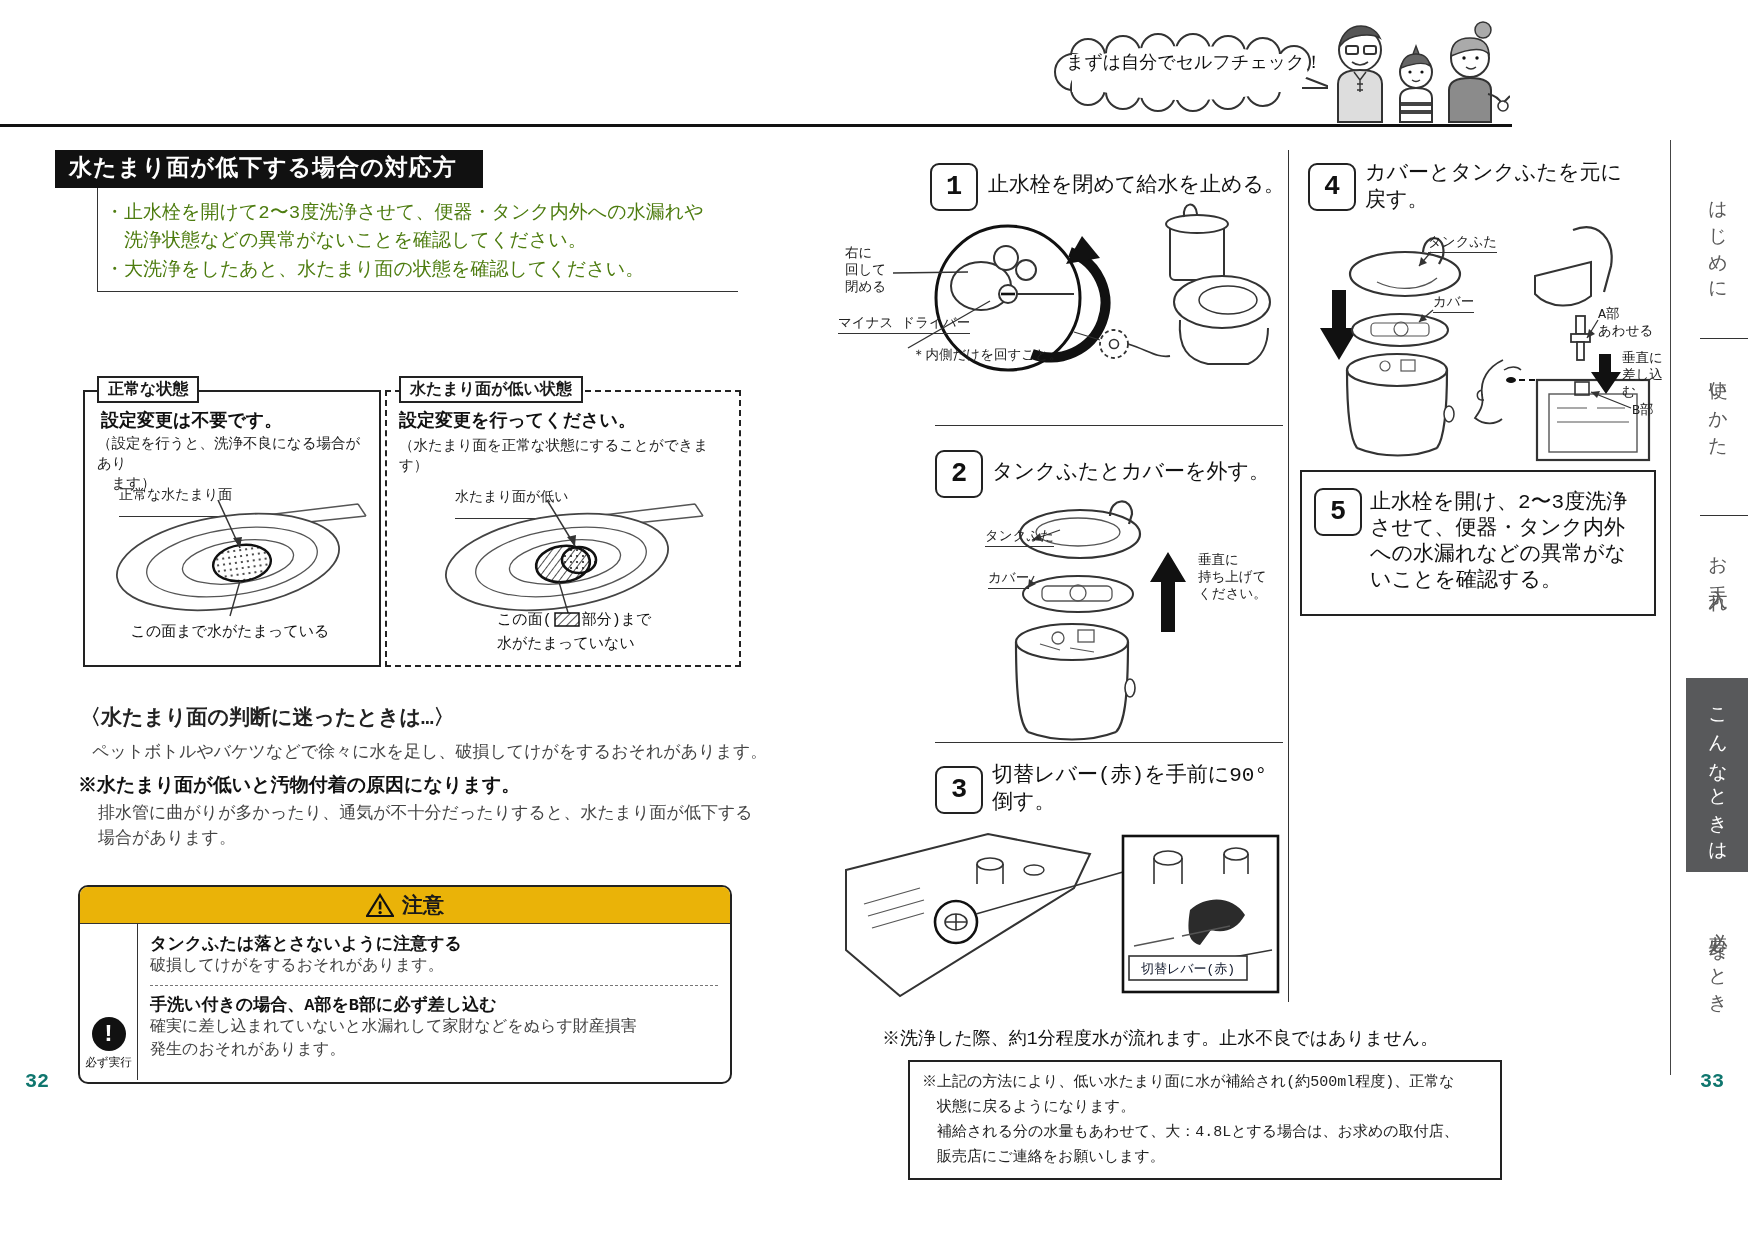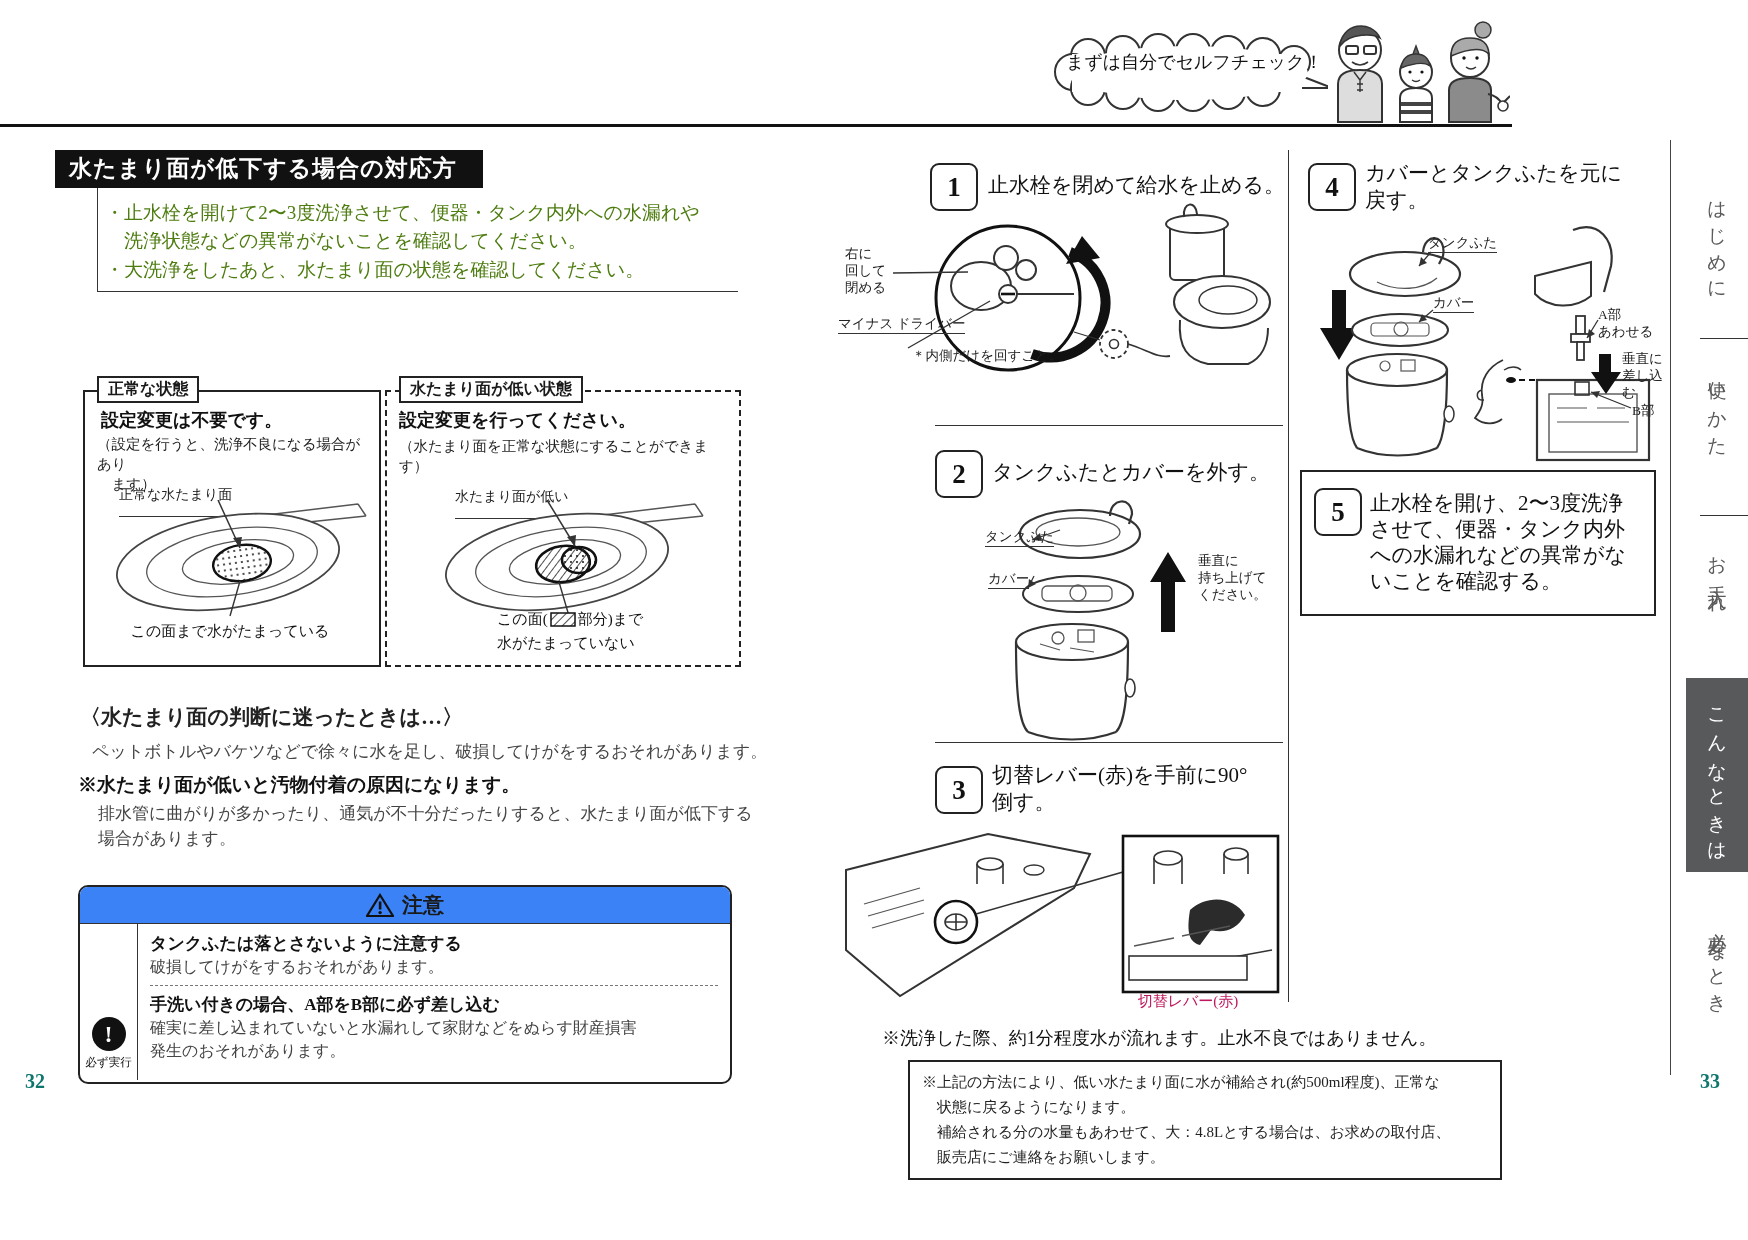--- a/index.html
+++ b/index.html
@@ -1,17 +1,17 @@
 <!DOCTYPE html>
 <html lang="ja"><head>
 <meta charset="utf-8">
 <style>
   html,body{margin:0;padding:0;background:#fff;}
   #screen{position:relative;width:1748px;height:1240px;background:#fff;overflow:hidden;
-          font-family:Liberation Serif, serif;color:#1a1a1a;}
+          font-family:Liberation Mono, monospace;color:#1a1a1a;}
   .abs{position:absolute;}
   .pre{white-space:pre-line;}
   svg{display:block;}
   .rule-h{border-top:1.5px solid #333;height:0;}
   .rule-v{border-left:1.5px solid #333;width:0;}
   
   .title-bar{background:#111;color:#fff;font-weight:bold;font-size:23px;line-height:38px;padding:0 14px;letter-spacing:1px;}
   .bullet{font-size:19px;line-height:28px;color:#4d7c0f;}
   .bracket{border-left:1.5px solid #333;border-bottom:1.5px solid #333;}
   .cmp-box{border:2.5px solid #222;background:#fff;}
@@ -20,21 +20,21 @@
   .cmp-head{font-size:18px;font-weight:bold;color:#111;}
   .cmp-note{font-size:14.5px;line-height:20px;color:#222;}
   .ptr-label{font-size:14px;color:#222;border-bottom:1.5px solid #333;padding-bottom:12px;white-space:nowrap;}
   .caption{font-size:15px;color:#111;}
   .judge-h{font-size:21px;font-weight:600;color:#222;}
   .judge-b{font-size:17px;color:#444;}
   .note-h{font-size:19px;font-weight:bold;color:#111;}
   .note-b{font-size:17px;line-height:25px;color:#444;}
   
   .caution{border:2.5px solid #222;border-radius:10px;overflow:hidden;background:#fff;}
-  .caution-head{background:#3b82f6;height:36px;display:flex;align-items:center;justify-content:center;gap:8px;
+  .caution-head{background:#eab308;height:36px;display:flex;align-items:center;justify-content:center;gap:8px;
                 font-size:21px;font-weight:bold;border-bottom:1.5px solid #333;}
   .c-icon-cell{border-right:1.5px solid #333;display:flex;flex-direction:column;align-items:center;justify-content:flex-end;padding-bottom:10px;}
   .c-circle{width:34px;height:34px;border-radius:50%;background:#111;color:#fff;display:flex;align-items:center;justify-content:center;
             font-weight:bold;font-size:24px;margin-bottom:4px;}
   .c-icon-label{font-size:11.5px;color:#111;}
   .c-h{font-size:17px;font-weight:bold;color:#111;}
   .c-b{font-size:16px;line-height:23px;color:#444;}
   .c-dash{border-top:1.5px dashed #777;height:0;}
   
   .step-num{width:44px;height:44px;border:2.5px solid #222;border-radius:9px;background:#fff;
@@ -290,21 +290,21 @@
     <rect x="285" y="10" width="155" height="156" fill="#fff" stroke="#111" stroke-width="2.6"></rect>
     <ellipse cx="330" cy="32" rx="14" ry="7" fill="#fff" stroke="#333" stroke-width="1.6"></ellipse>
     <path d="M316,32 v26 m28,-26 v26" stroke="#333" stroke-width="1.6"></path>
     <ellipse cx="398" cy="28" rx="12" ry="6" fill="#fff" stroke="#333" stroke-width="1.6"></ellipse>
     <path d="M386,28 v20 m24,-20 v20" stroke="#333" stroke-width="1.6"></path>
     <path d="M352,84 c18,-16 44,-13 55,5 c-8,14 -20,19 -34,15 l-11,15 c-10,-3 -14,-10 -10,-35 z" fill="#2b2b2b"></path>
     <path d="M296,120 l40,-8 m8,-2 l48,-10" stroke="#555" stroke-width="1.3"></path>
     <path d="M292,150 l142,-26" stroke="#333" stroke-width="1.6"></path>
     <rect x="291" y="130" width="118" height="24" fill="#fff" stroke="#333" stroke-width="1.6"></rect>
   </svg>
-  <div class="abs" style="left:1129px;top:960px;width:118px;text-align:center;font-size:15px;color:#be185d;margin-top:32px;">切替レバー(赤)</div>
+  <div class="abs" style="left:1129px;top:960px;width:118px;text-align:center;font-size:13px;color:#0f172a;">切替レバー(赤)</div>
 
   <div class="abs step-num" style="left:1308px;top:163px;">4</div>
   <div class="abs step-text pre" style="left:1365px;top:160px;">カバーとタンクふたを元に
 戻す。</div>
   <svg class="abs" style="left:1305px;top:222px;" width="360" height="245" viewBox="0 0 360 245">
     <polygon points="27,68 41,68 41,106 53,106 34,138 15,106 27,106" fill="#111"></polygon>
     <ellipse cx="100" cy="52" rx="55" ry="22" fill="#fff" stroke="#333" stroke-width="2.2"></ellipse>
     <path d="M72,60 c20,10 46,8 60,-4" fill="none" stroke="#555" stroke-width="1.3"></path>
     <path d="M118,30 c2,-20 24,-18 20,4 l-4,8" fill="none" stroke="#333" stroke-width="2.2"></path>
     <line x1="126" y1="30" x2="114" y2="44" stroke="#333" stroke-width="1.3"></line>

